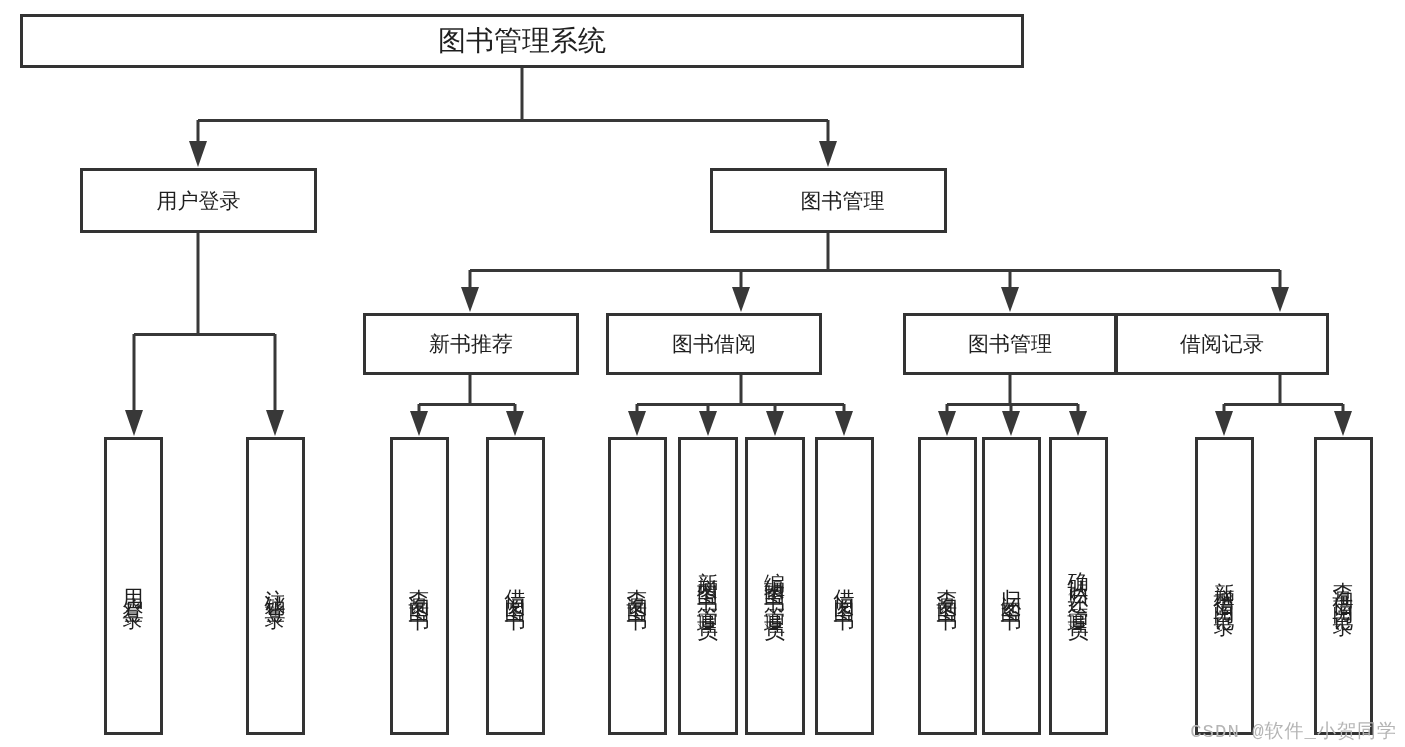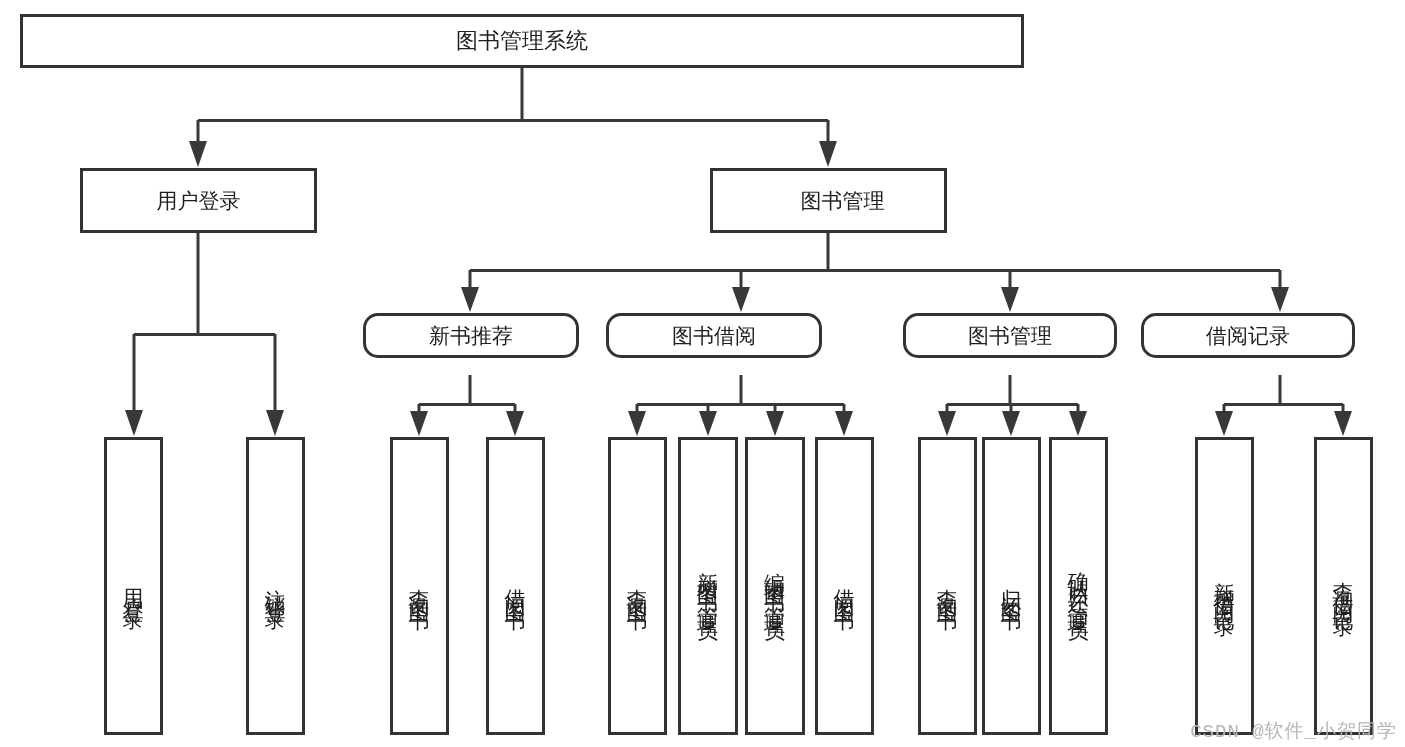--- a/index.html
+++ b/index.html
@@ -16,23 +16,23 @@
   .node {
     position: absolute;
     box-sizing: border-box;
     border: 3px solid #333333;
     background: #ffffff;
     display: flex;
     align-items: center;
     justify-content: center;
     z-index: 2;
   }
-  .node-root  { left: 20px;  top: 14px;  width: 1004px; height: 54px; font-size: 22px; }
+  .node-root  { left: 20px;  top: 14px;  width: 1004px; height: 54px; font-size: 28px; }
   .node-l2    { top: 168px; width: 237px; height: 65px; font-size: 21px; }
-  .node-l3    { top: 313px; width: 216px; height: 45px; font-size: 21px; border-radius: 15px; }
+  .node-l3    { top: 313px; width: 216px; height: 62px; font-size: 21px; }
   .leaf {
     position: absolute;
     top: 437px;
     width: 59px;
     height: 298px;
     box-sizing: border-box;
     border: 3px solid #333333;
     background: #ffffff;
     display: flex;
     align-items: center;
@@ -119,21 +119,21 @@
 
   <div class="node node-l3" style="left:363px;">
     <span>新书推荐</span>
   </div>
   <div class="node node-l3" style="left:606px;">
     <span>图书借阅</span>
   </div>
   <div class="node node-l3" style="left:903px;width:214px;">
     <span>图书管理</span>
   </div>
-  <div class="node node-l3" style="left:1141px;width:214px;justify-content:center;">
+  <div class="node node-l3" style="left:1115px;width:214px;justify-content:center;">
     <span>借阅记录</span>
   </div>
 
   <div class="leaf" style="left:104px;">
     <span>用户登录</span>
   </div>
   <div class="leaf" style="left:246px;">
     <span>注销登录</span>
   </div>
 

